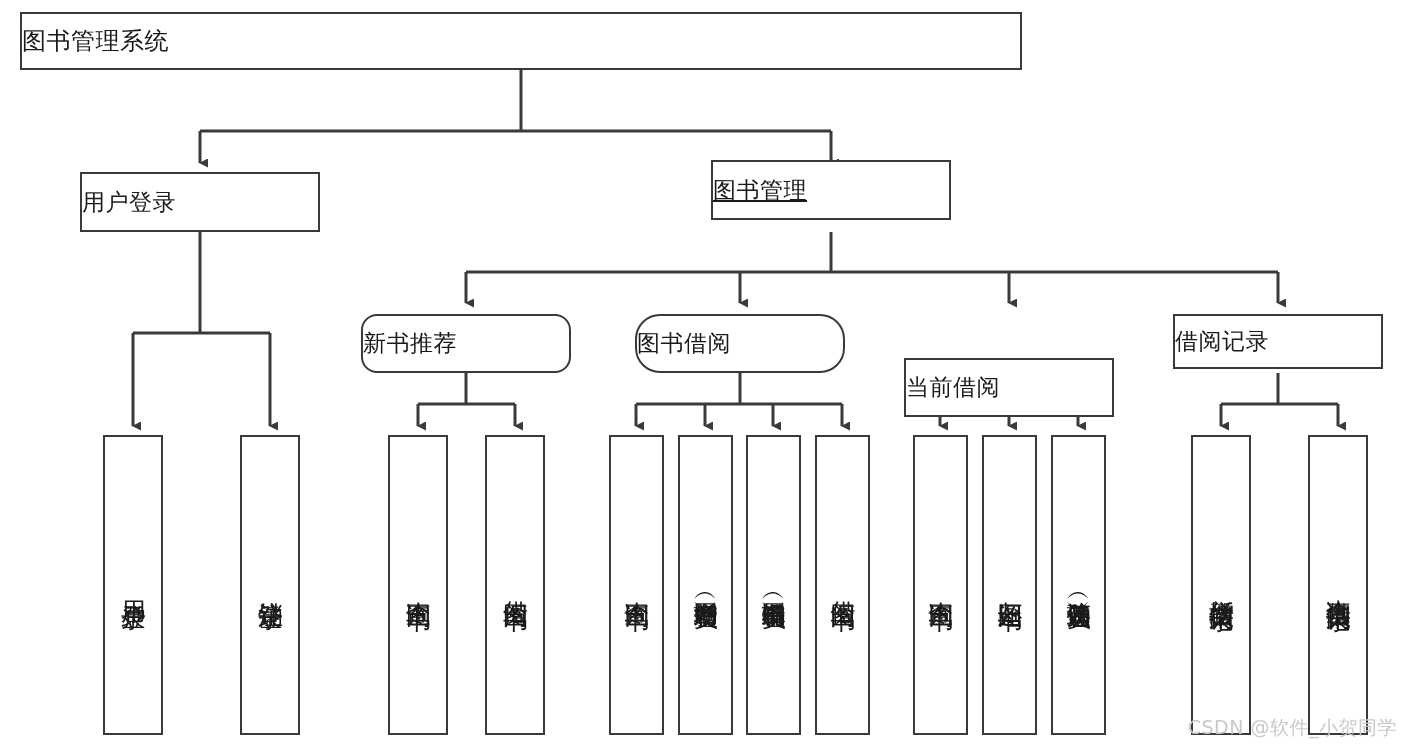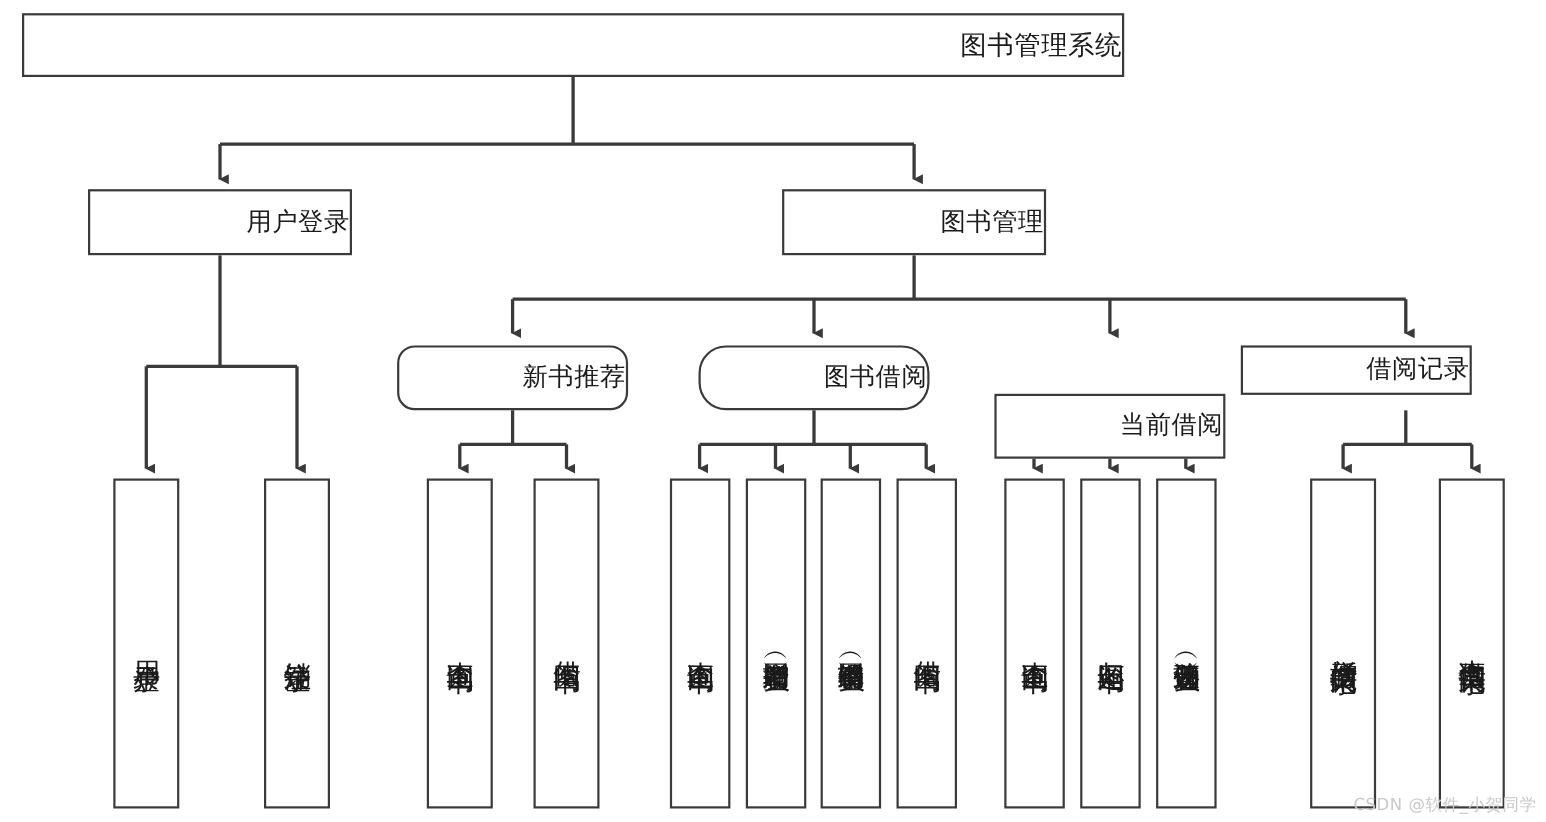--- a/index.html
+++ b/index.html
@@ -23,21 +23,21 @@
     height: 747px;
     pointer-events: none;
   }
   .node {
     position: absolute;
     box-sizing: border-box;
     border: 2px solid #3a3a3a;
     background: #ffffff;
     display: flex;
     align-items: center;
-    justify-content: flex-end;
+    justify-content: flex-start;
     color: #1a1a1a;
   }
   .node .lbl {
     display: block;
     text-align: center;
     line-height: 1.0;
   }
   .node.horiz .lbl {
     font-size: 23px;
     letter-spacing: 0.5px;
@@ -60,21 +60,21 @@
   }
   .node.vert.tight .lbl {
     font-size: 24px;
     letter-spacing: 0.5px;
     line-height: 1.02;
   }
   .watermark {
     position: absolute;
     right: 8px;
     bottom: 6px;
-    font-size: 15px;
+    font-size: 19px;
     color: #c9c9c9;
     letter-spacing: 0.5px;
     white-space: nowrap;
     margin-top: 20px;
   }
 </style>
 </head>
 <body>
 
 <div id="canvas">
@@ -129,34 +129,34 @@
     </g>
   </svg>
 
   <div class="node root" style="left:20px; top:12px; width:1002px; height:58px;">
     <span class="lbl">图书管理系统</span>
   </div>
 
   <div class="node horiz" style="left:80px; top:172px; width:240px; height:60px;">
     <span class="lbl">用户登录</span>
   </div>
-  <div class="node horiz" style="left:711px; top:172px; width:240px; height:60px;">
+  <div class="node horiz" style="left:711px; top:160px; width:240px; height:60px;text-decoration:underline;">
     <span class="lbl">图书管理</span>
   </div>
 
   <div class="node horiz" style="left:361px; top:314px; width:210px; height:59px;border-radius:16px;">
     <span class="lbl">新书推荐</span>
   </div>
   <div class="node horiz" style="left:635px; top:314px; width:210px; height:59px;border-radius:25px;">
     <span class="lbl">图书借阅</span>
   </div>
   <div class="node horiz" style="left:904px; top:314px; width:210px; height:59px;margin-top:44px;">
     <span class="lbl">当前借阅</span>
   </div>
-  <div class="node horiz" style="left:1128px; top:314px; width:210px; height:45px;">
+  <div class="node horiz" style="left:1173px; top:314px; width:210px; height:55px;">
     <span class="lbl">借阅记录</span>
   </div>
 
   <div class="node vert" style="left:103px; top:435px; width:60px; height:300px;">
     <span class="lbl">用户登录</span>
   </div>
   <div class="node vert" style="left:240px; top:435px; width:60px; height:300px;">
     <span class="lbl">注销登录</span>
   </div>
 

